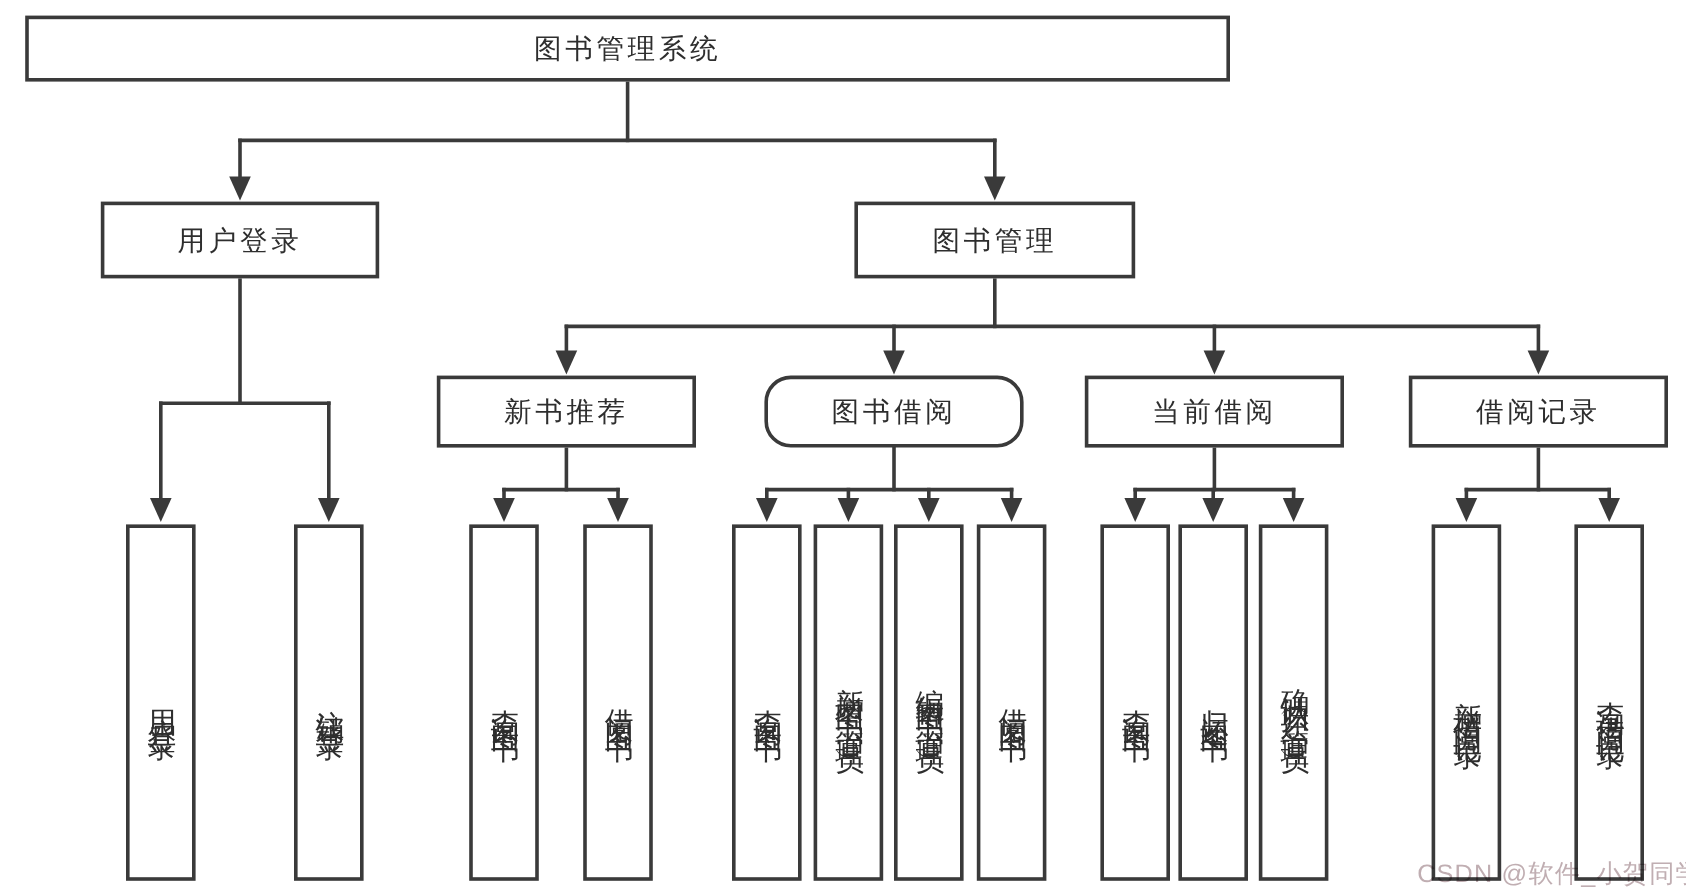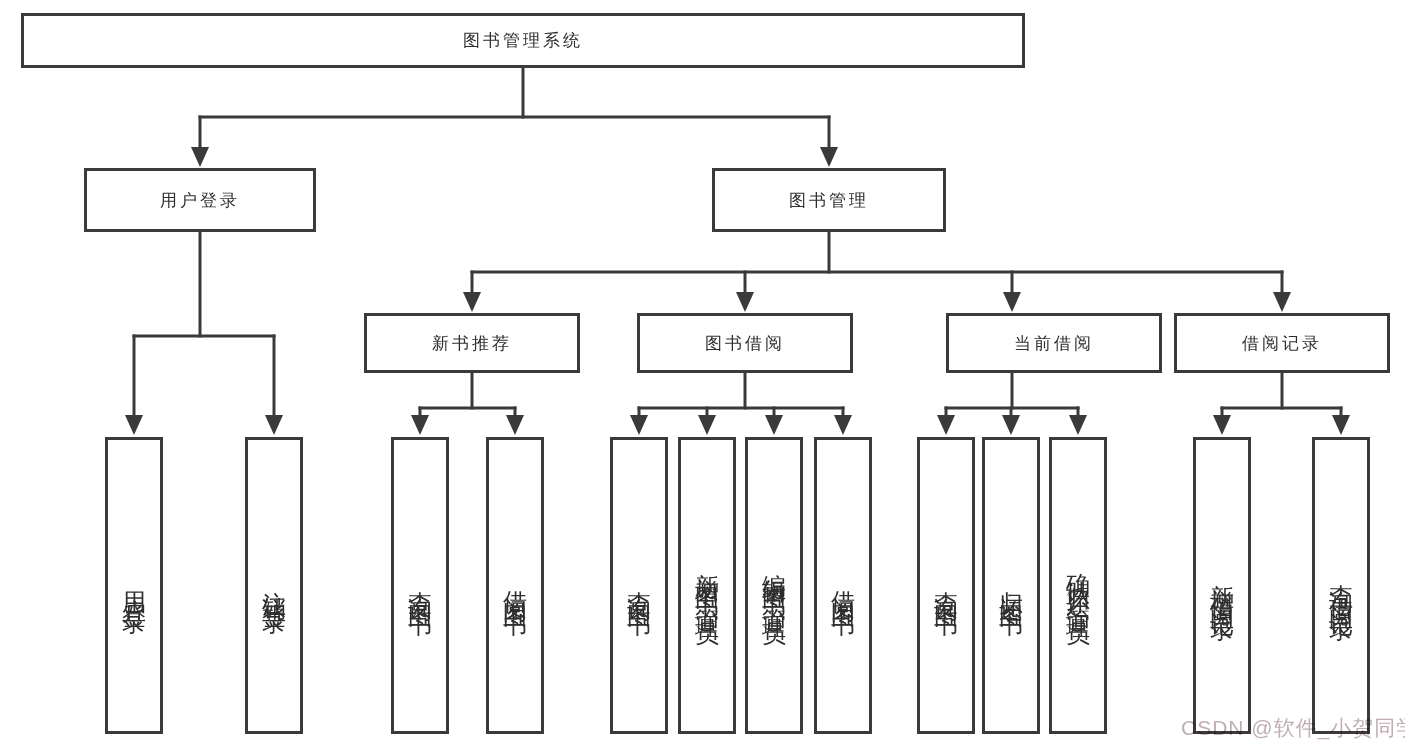--- a/index.html
+++ b/index.html
@@ -16,29 +16,29 @@
     position:absolute;
     box-sizing:border-box;
     border:3px solid #3a3a3a;
     background:#ffffff;
     display:flex;
     align-items:center;
     justify-content:center;
     z-index:2;
   }
   .node-h{
-    font-size:17px;
+    font-size:23px;
     letter-spacing:3px;
     white-space:nowrap;
   }
   .node-root{left:21px;top:13px;width:1004px;height:55px;}
   .node-l2a{left:84px;top:168px;width:232px;height:64px;}
   .node-l2b{left:712px;top:168px;width:234px;height:64px;}
   .node-l3{top:313px;width:216px;height:60px;}
-  .l3-0{left:364px;} .l3-1{left:637px;} .l3-2{left:904px;margin-left:42px;} .l3-3{left:1174px;font-family:Liberation Serif, serif;}
+  .l3-0{left:364px;} .l3-1{left:637px;border-radius:22px;} .l3-2{left:904px;} .l3-3{left:1174px;font-family:Liberation Serif, serif;}
   .leaf{
     top:437px;width:58px;height:297px;
     overflow:hidden;
   }
   .leaf span{
     writing-mode:vertical-rl;
     text-orientation:mixed;
     font-size:24px;
     letter-spacing:7px;
     line-height:1;

